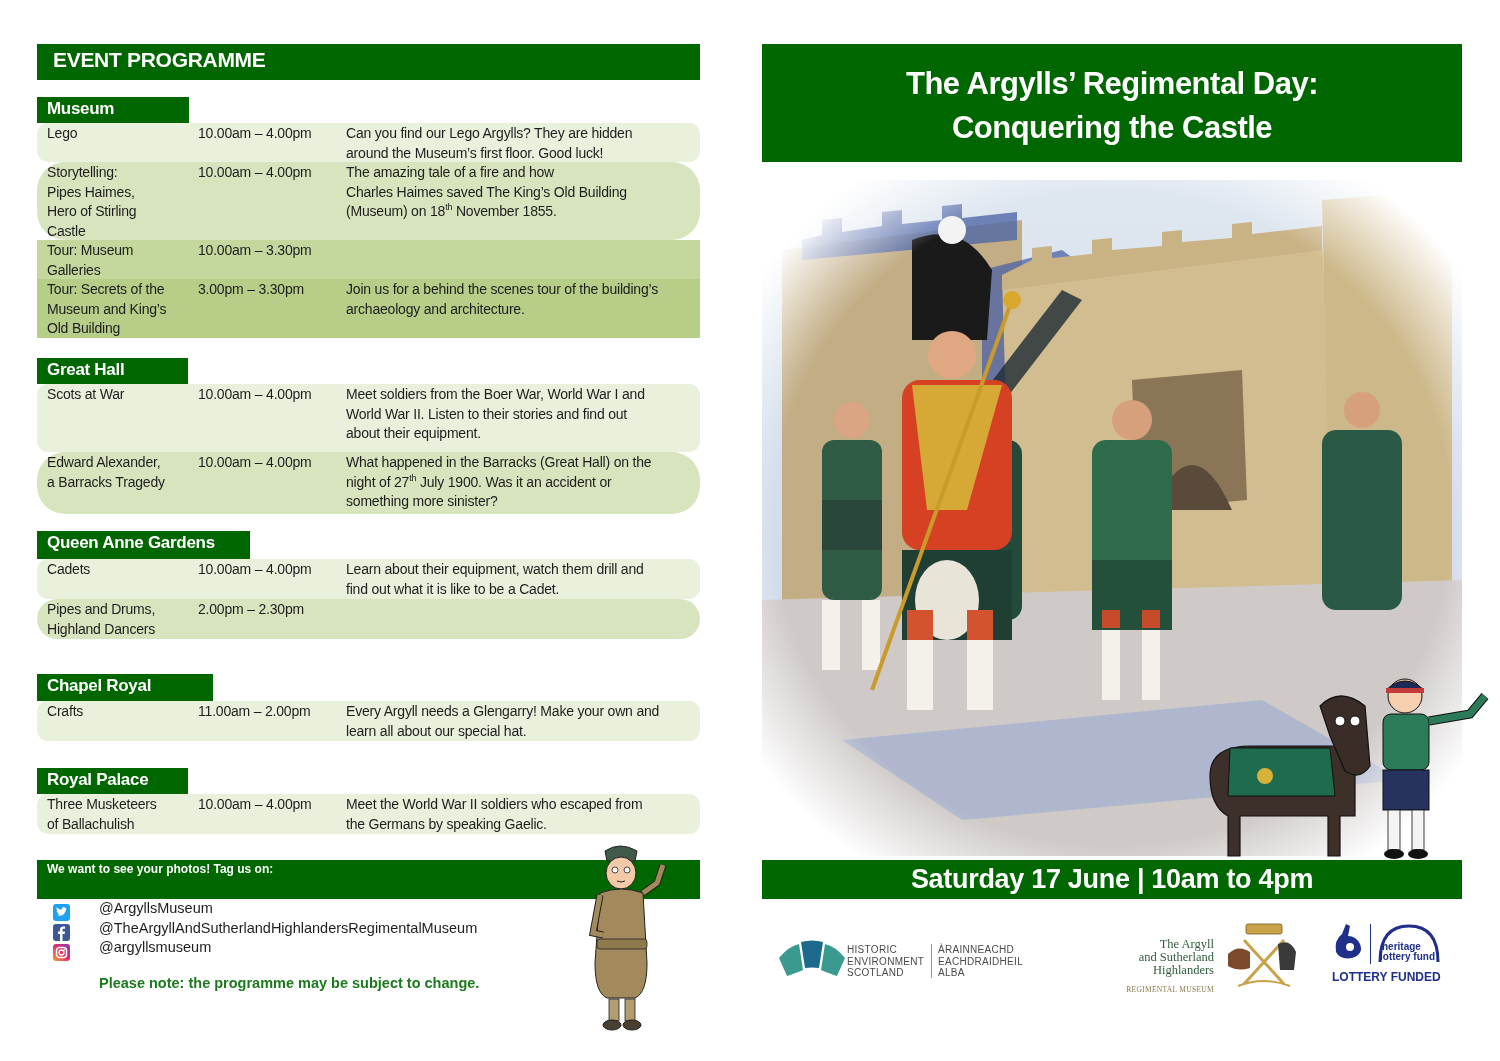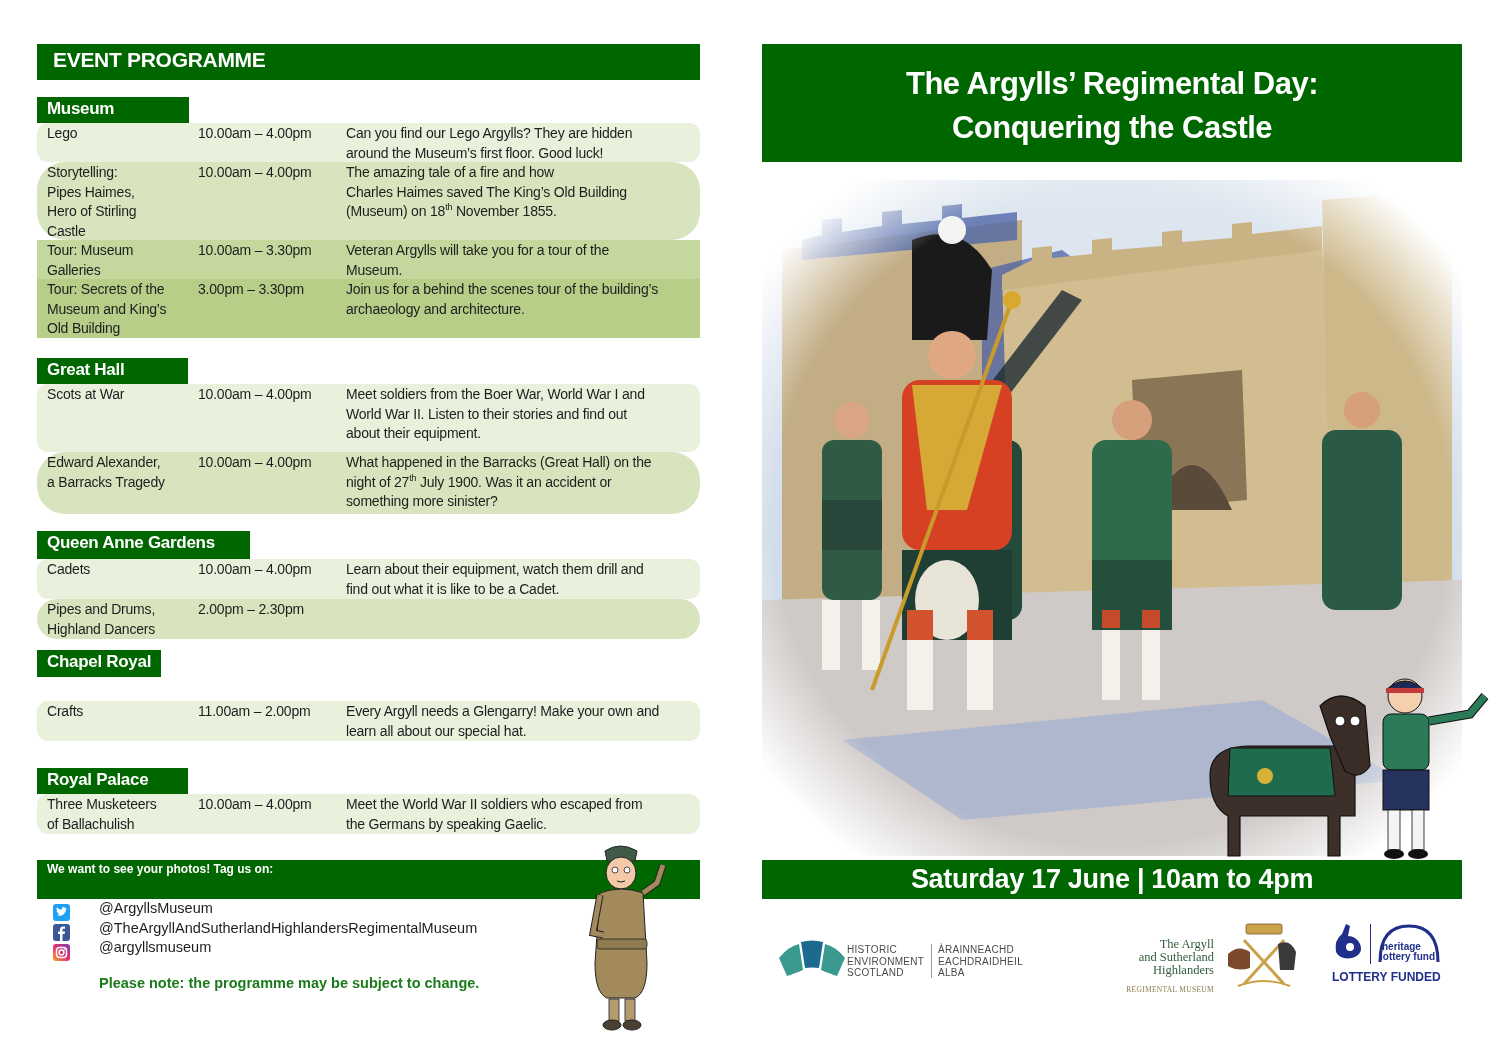--- a/index.html
+++ b/index.html
@@ -51,21 +51,20 @@
   <div class="c3"><span>Can you find our Lego Argylls? They are hidden</span><br><span>around the Museum’s first floor. Good luck!</span></div>
 </div>
 <div class="row shade2" style="top:162px;height:78px;">
   <div class="c1"><span>Storytelling:</span><br><span>Pipes Haimes,</span><br><span>Hero of Stirling</span><br><span>Castle</span></div>
   <div class="c2">10.00am – 4.00pm</div>
   <div class="c3"><span>The amazing tale of a fire and how</span><br><span>Charles Haimes saved The King’s Old Building</span><br><span>(Museum) on 18</span><sup>th</sup><span> November 1855.</span></div>
 </div>
 <div class="row shade3" style="top:240px;height:40px;">
   <div class="c1"><span>Tour: Museum</span><br><span>Galleries</span></div>
   <div class="c2">10.00am – 3.30pm</div>
-  <div class="c3"><span>Veteran Argylls will take you for a tour of the</span><br><span>Museum.</span></div>
 </div>
 <div class="row shade4" style="top:279px;height:59px;">
   <div class="c1"><span>Tour: Secrets of the</span><br><span>Museum and King’s</span><br><span>Old Building</span></div>
   <div class="c2">3.00pm – 3.30pm</div>
   <div class="c3"><span>Join us for a behind the scenes tour of the building’s</span><br><span>archaeology and architecture.</span></div>
 </div>
 
 <div class="abs green sec-head" style="left:37px;top:358px;width:151px;">Great Hall</div>
 <div class="row shade1" style="top:384px;height:68px;">
   <div class="c1"><span>Scots at War</span></div>
@@ -82,21 +81,21 @@
 <div class="row shade1" style="top:559px;height:40px;">
   <div class="c1"><span>Cadets</span></div>
   <div class="c2">10.00am – 4.00pm</div>
   <div class="c3"><span>Learn about their equipment, watch them drill and</span><br><span>find out what it is like to be a Cadet.</span></div>
 </div>
 <div class="row shade2" style="top:599px;height:40px;">
   <div class="c1"><span>Pipes and Drums,</span><br><span>Highland Dancers</span></div>
   <div class="c2">2.00pm – 2.30pm</div>
 </div>
 
-<div class="abs green sec-head" style="left:37px;top:650px;width:124px;height:27px;">Chapel Royal</div>
+<div class="abs green sec-head" style="left:37px;top:674px;width:176px;height:27px;">Chapel Royal</div>
 <div class="row shade1" style="top:701px;height:40px;">
   <div class="c1"><span>Crafts</span></div>
   <div class="c2">11.00am – 2.00pm</div>
   <div class="c3"><span>Every Argyll needs a Glengarry! Make your own and</span><br><span>learn all about our special hat.</span></div>
 </div>
 
 <div class="abs green sec-head" style="left:37px;top:768px;width:151px;">Royal Palace</div>
 <div class="row shade1" style="top:794px;height:40px;">
   <div class="c1"><span>Three Musketeers</span><br><span>of Ballachulish</span></div>
   <div class="c2">10.00am – 4.00pm</div>

